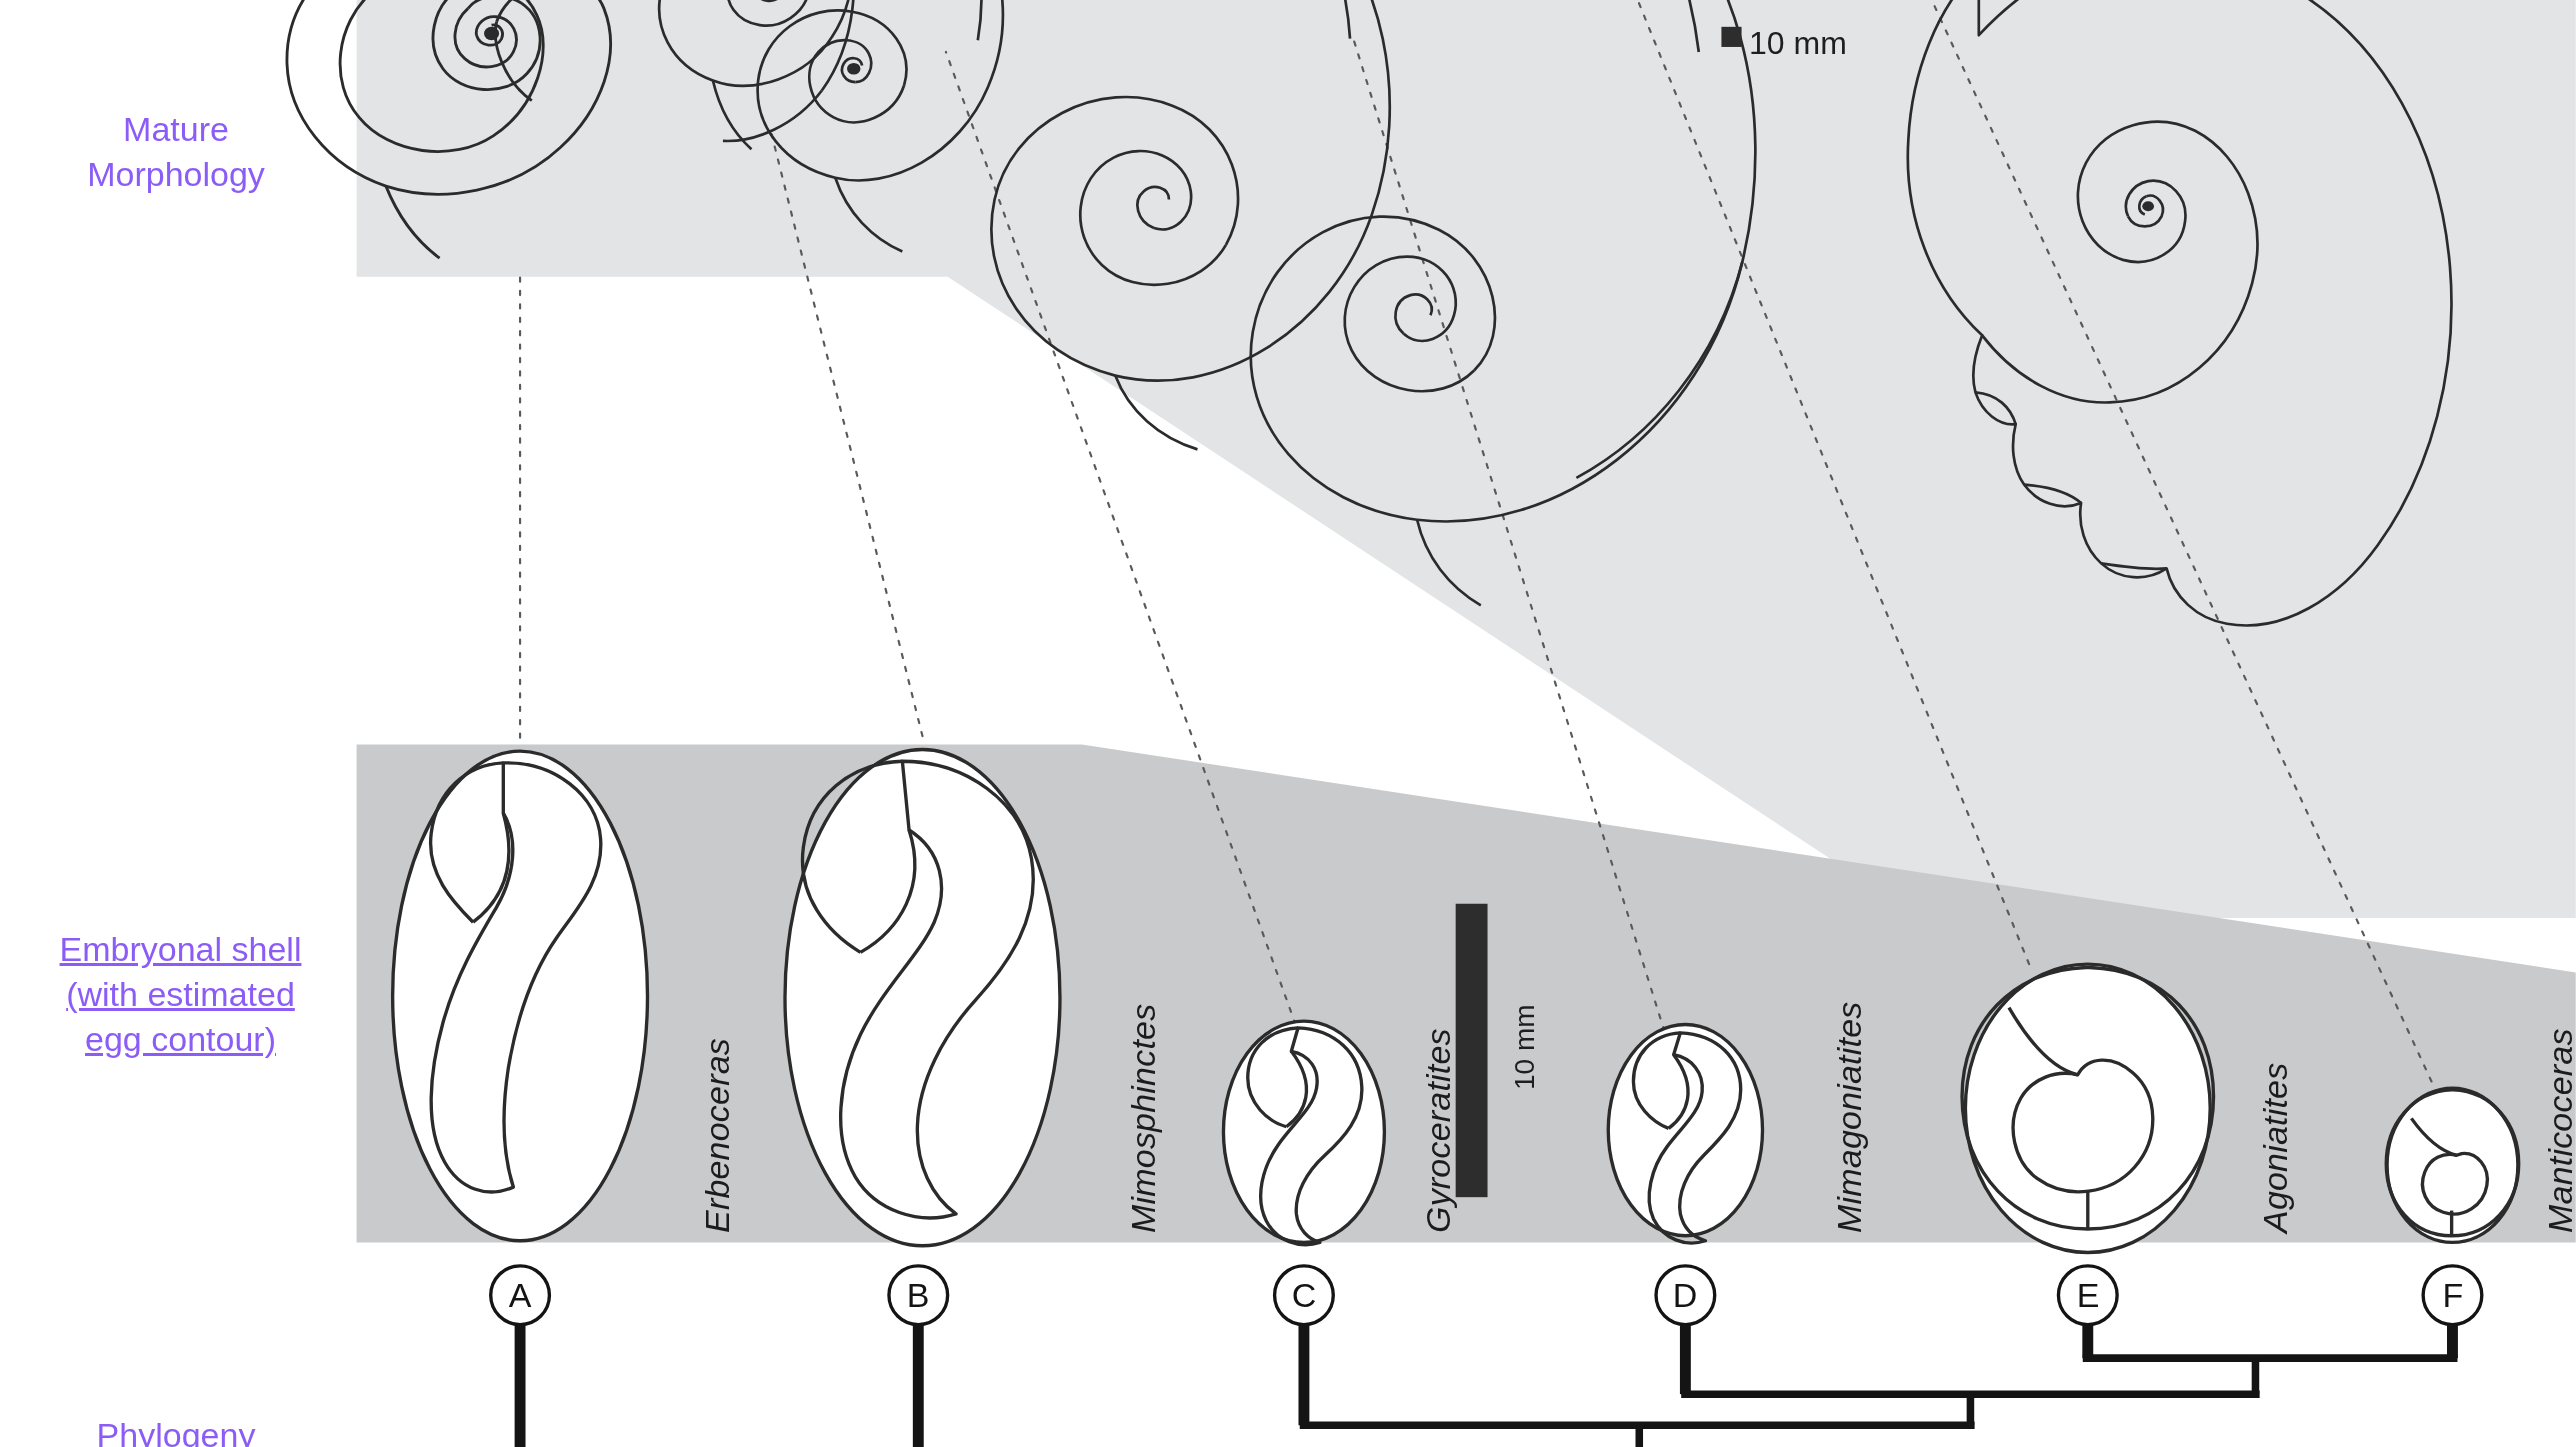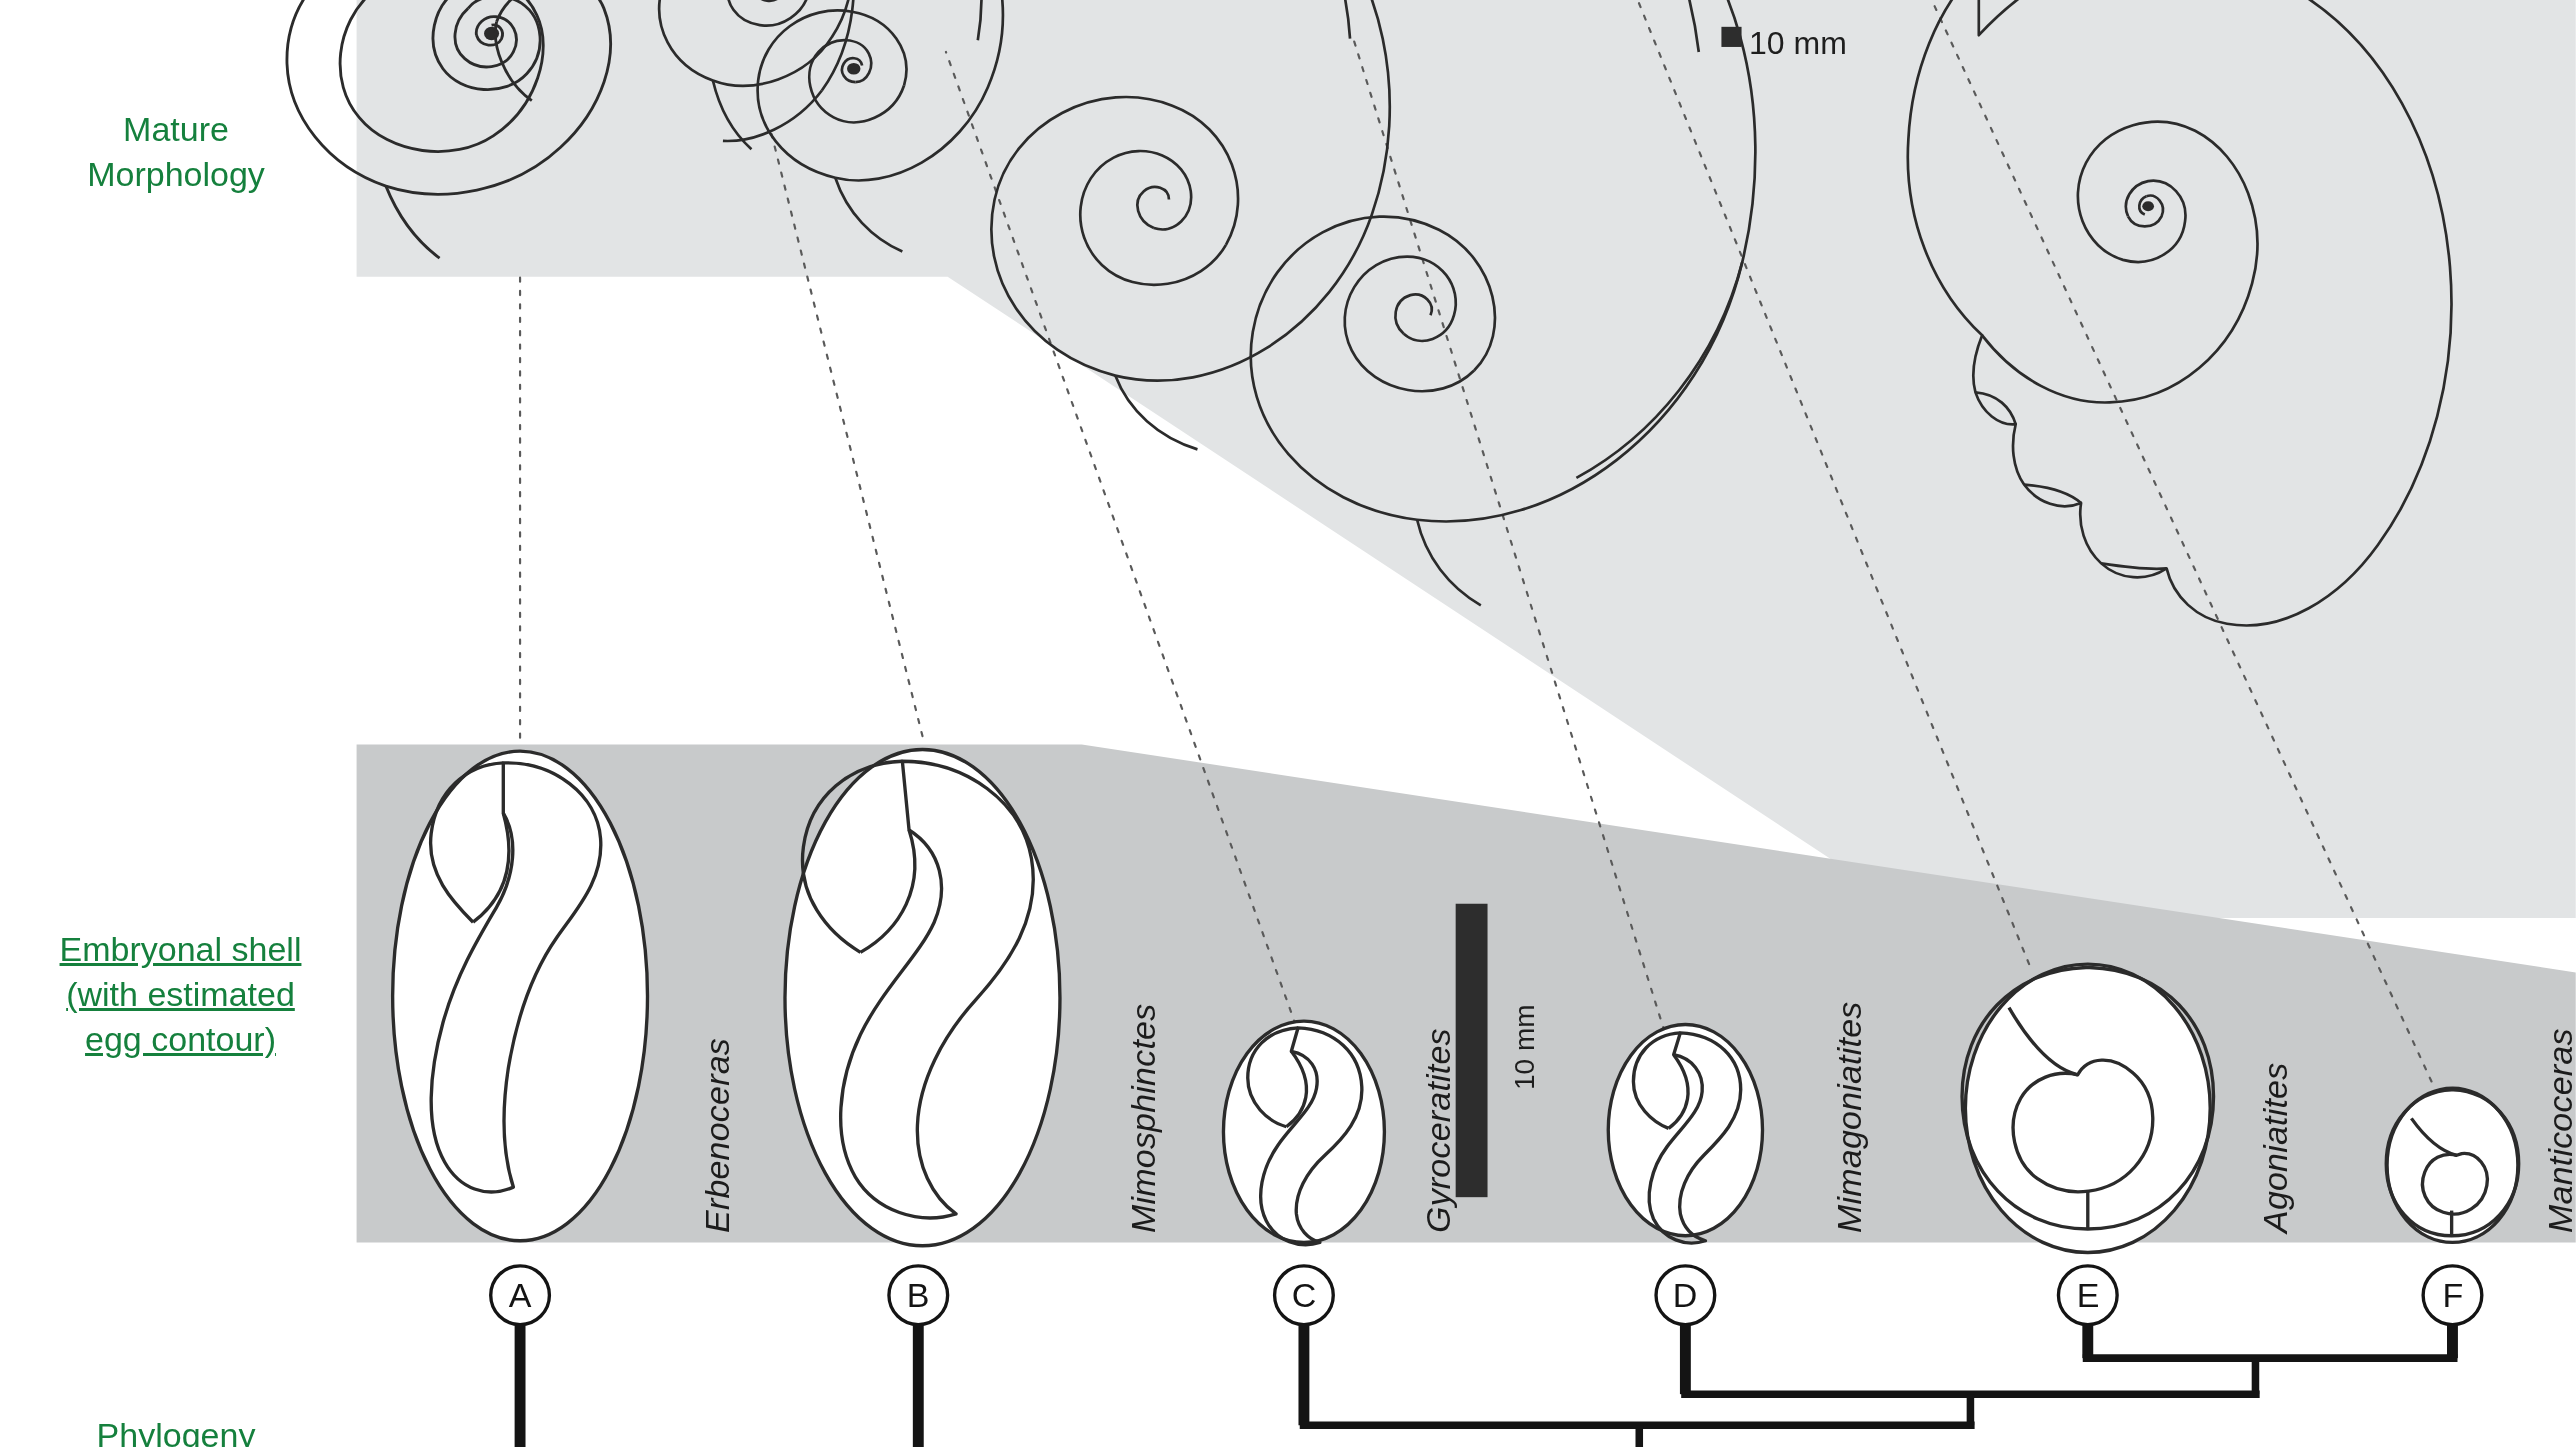--- a/index.html
+++ b/index.html
@@ -4,21 +4,21 @@
 <style>
   html,body{margin:0;padding:0;background:#ffffff;}
   body{
     font-family:"Liberation Sans","DejaVu Sans",sans-serif;
     width:2576px;height:1447px;overflow:hidden;position:relative;
   }
   #stage{position:absolute;left:0;top:0;width:2576px;height:1447px;background:#fff;}
   svg#fig{position:absolute;left:0;top:0;width:2576px;height:1447px;display:block;}
 
   .rowlabel{
-    position:absolute;text-align:center;color:#15803d;
+    position:absolute;text-align:center;color:#8b5cf6;
     font-size:34px;line-height:1.32;white-space:pre-line;
   }
   #lbl-mature{left:0px;top:107px;width:352px;}
   #lbl-embryonal{left:0px;top:927px;width:361px;text-decoration:underline;}
   #lbl-phylogeny{left:0px;top:1385px;width:352px;margin-top:28px;}
 
   .genus{
     position:absolute;color:#1c1c1c;font-size:34px;font-style:italic;
     transform-origin:0 0;transform:rotate(-90deg);white-space:nowrap;
     letter-spacing:0.2px;

